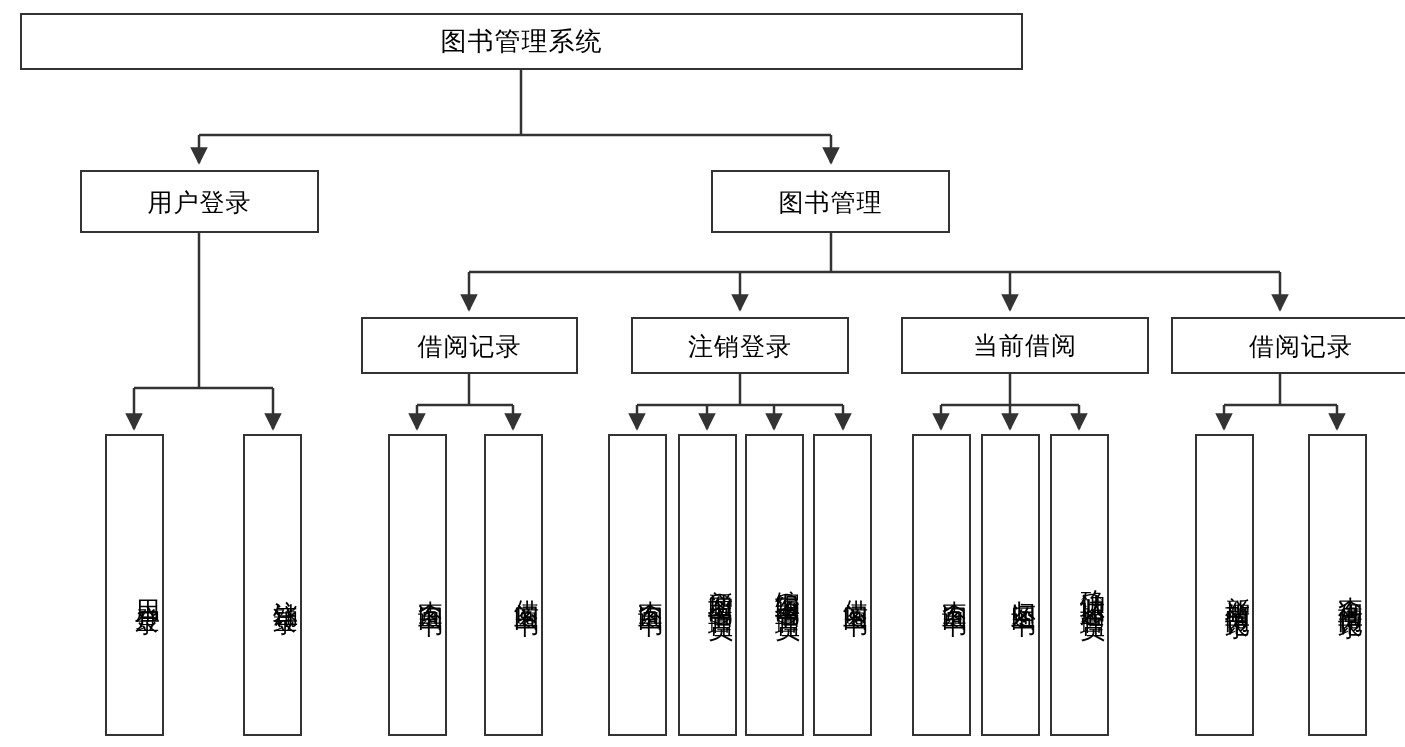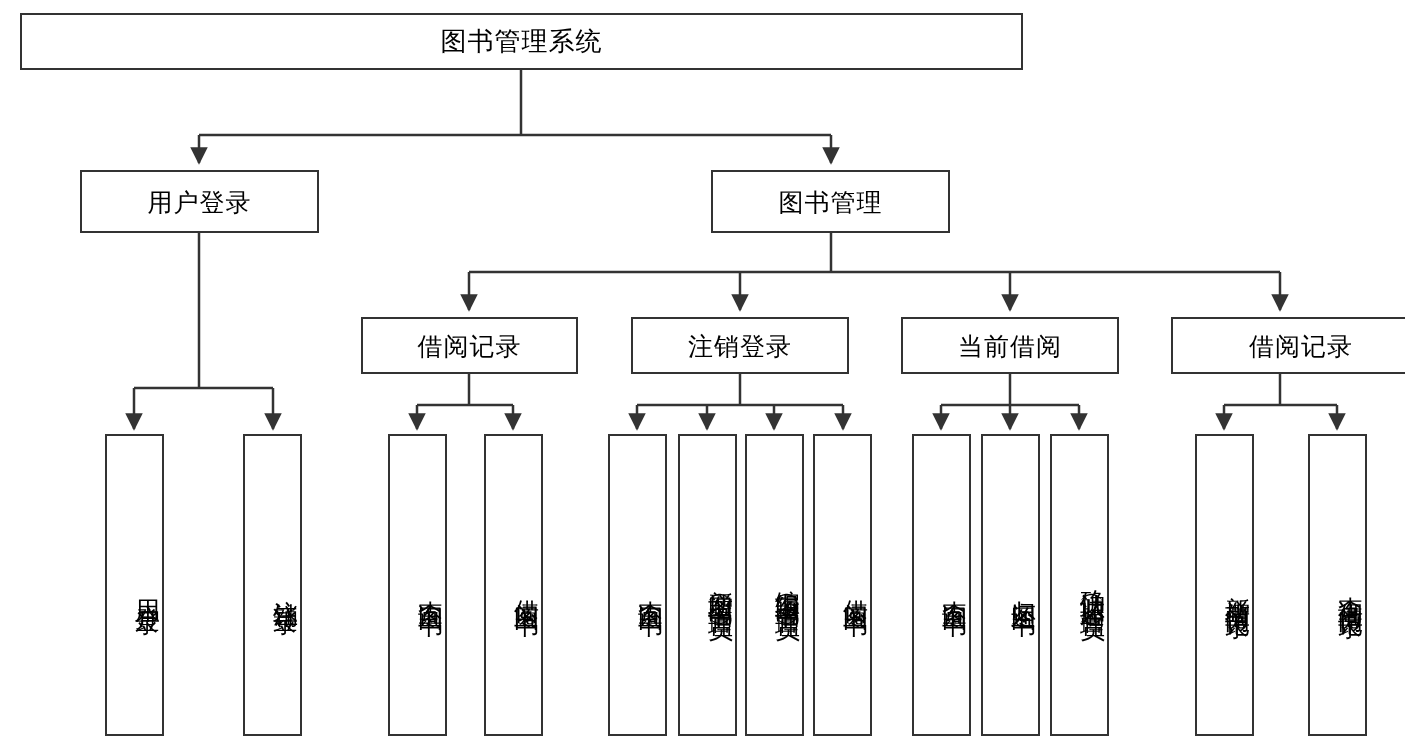--- a/index.html
+++ b/index.html
@@ -119,21 +119,21 @@
     </g>
   </svg>
 
   <div class="node horiz root" style="left:20px; top:13px; width:1003px; height:57px;">图书管理系统</div>
 
   <div class="node horiz" style="left:80px; top:170px; width:239px; height:63px;">用户登录</div>
   <div class="node horiz" style="left:711px; top:170px; width:239px; height:63px;">图书管理</div>
 
   <div class="node horiz" style="left:361px; top:317px; width:217px; height:57px;">借阅记录</div>
   <div class="node horiz" style="left:631px; top:317px; width:218px; height:57px;">注销登录</div>
-  <div class="node horiz" style="left:901px; top:317px; width:218px; height:57px;">当前借阅</div>
+  <div class="node horiz" style="left:901px; top:317px; width:248px; height:57px;font-family:Liberation Serif, serif;">当前借阅</div>
   <div class="node horiz" style="left:1171px; top:317px; width:260px; height:57px;">借阅记录</div>
 
   <div class="node vert" style="left:105px; top:434px; width:59px; height:302px;">
     <span class="vtext">用户登录</span>
   </div>
   <div class="node vert" style="left:243px; top:434px; width:59px; height:302px;">
     <span class="vtext">注销登录</span>
   </div>
 
   <div class="node vert" style="left:388px; top:434px; width:59px; height:302px;">

